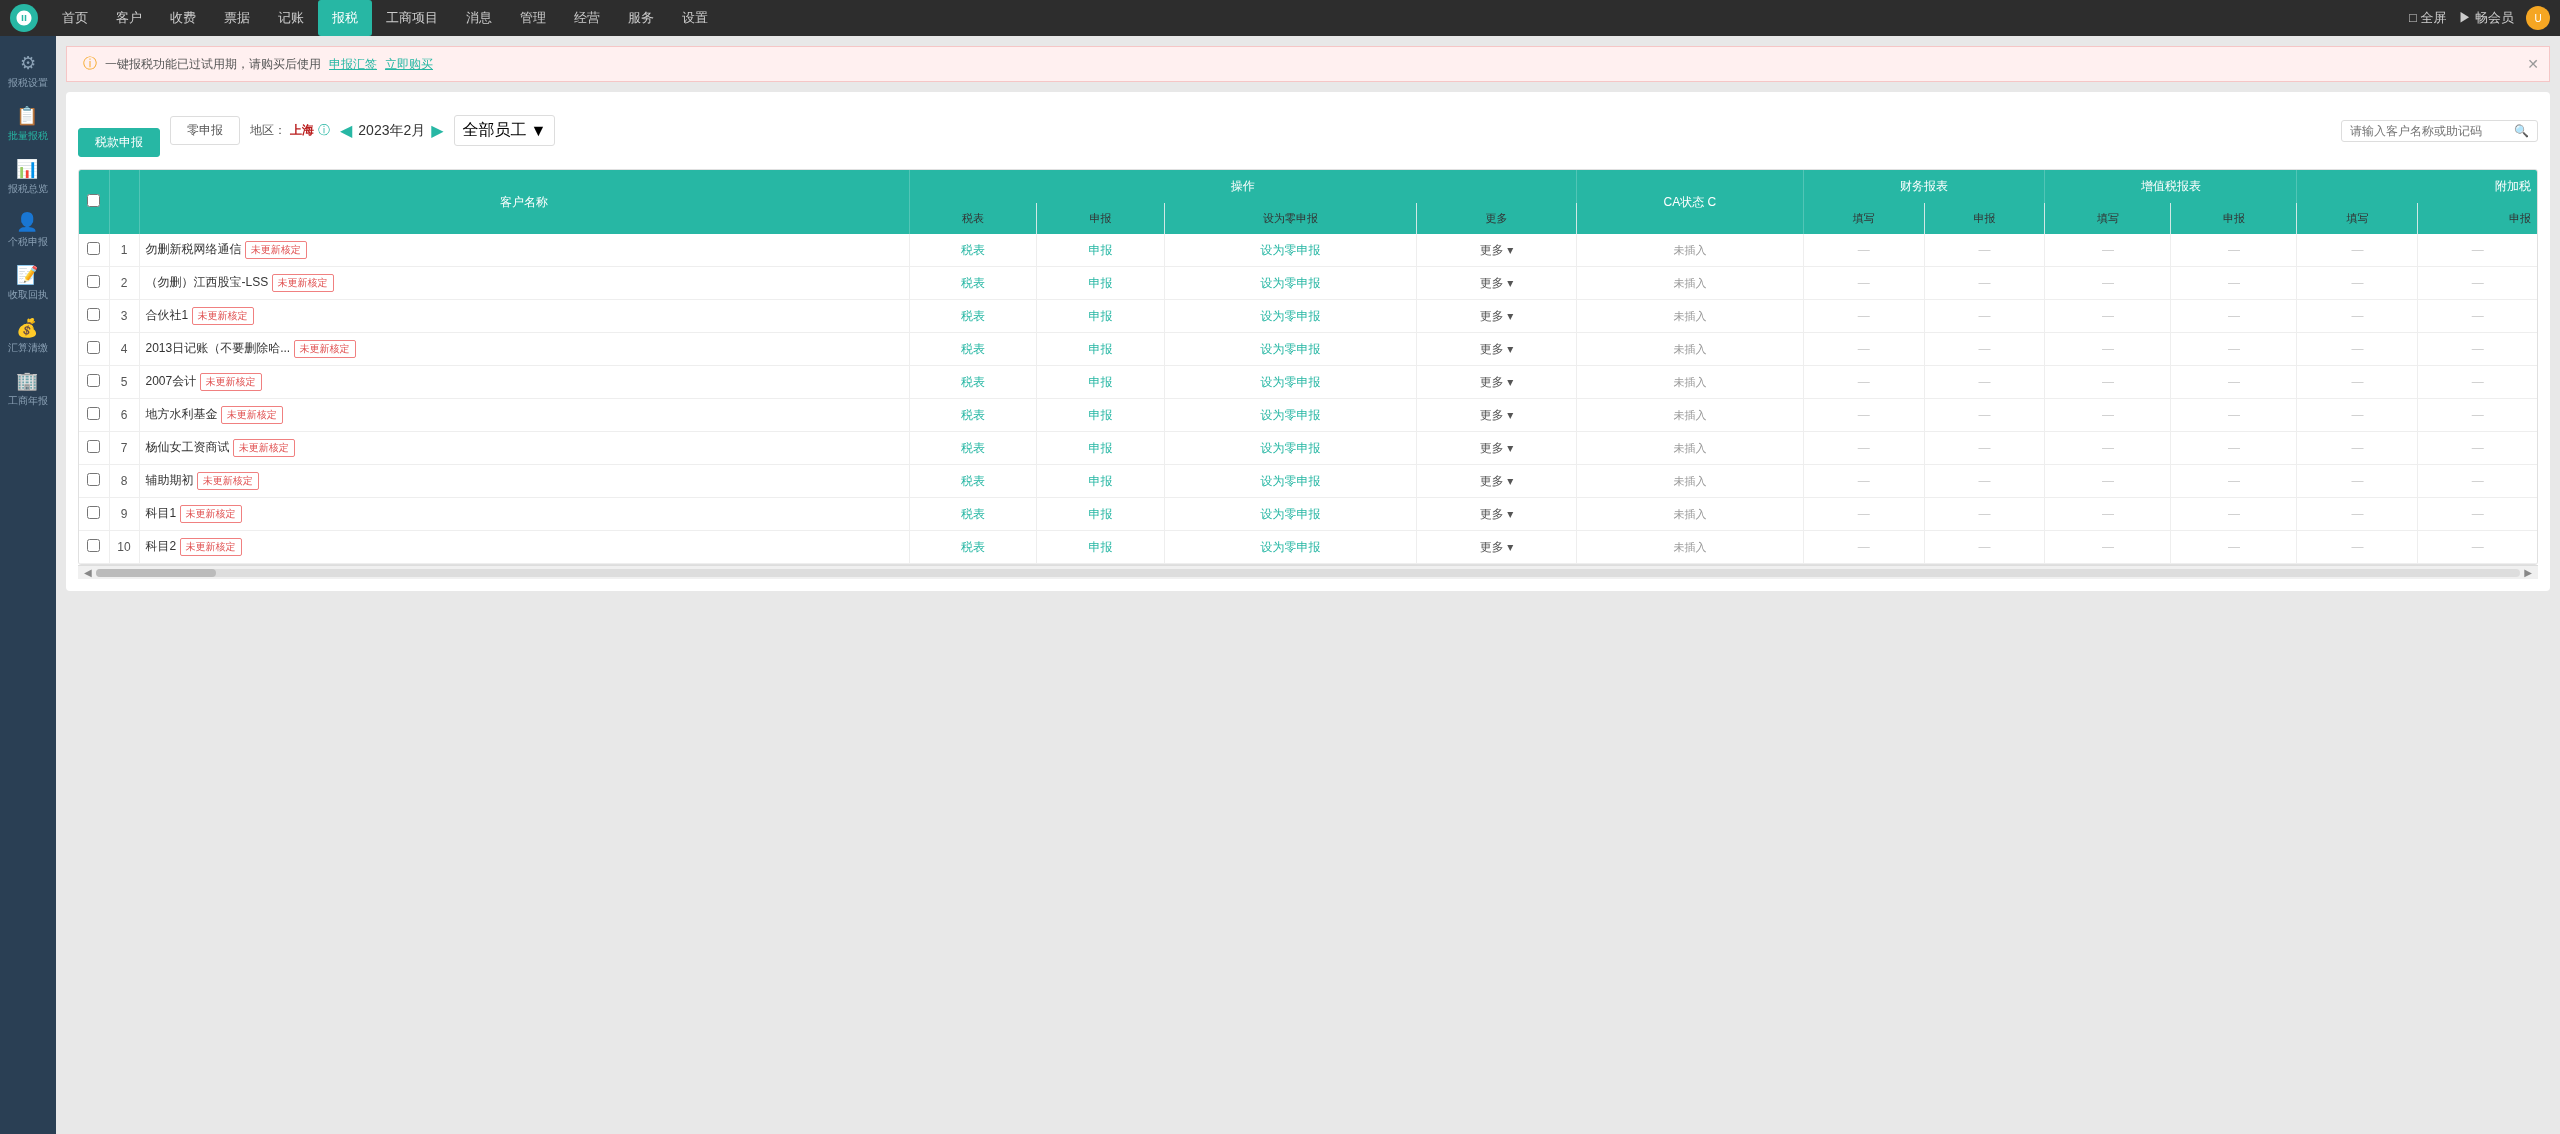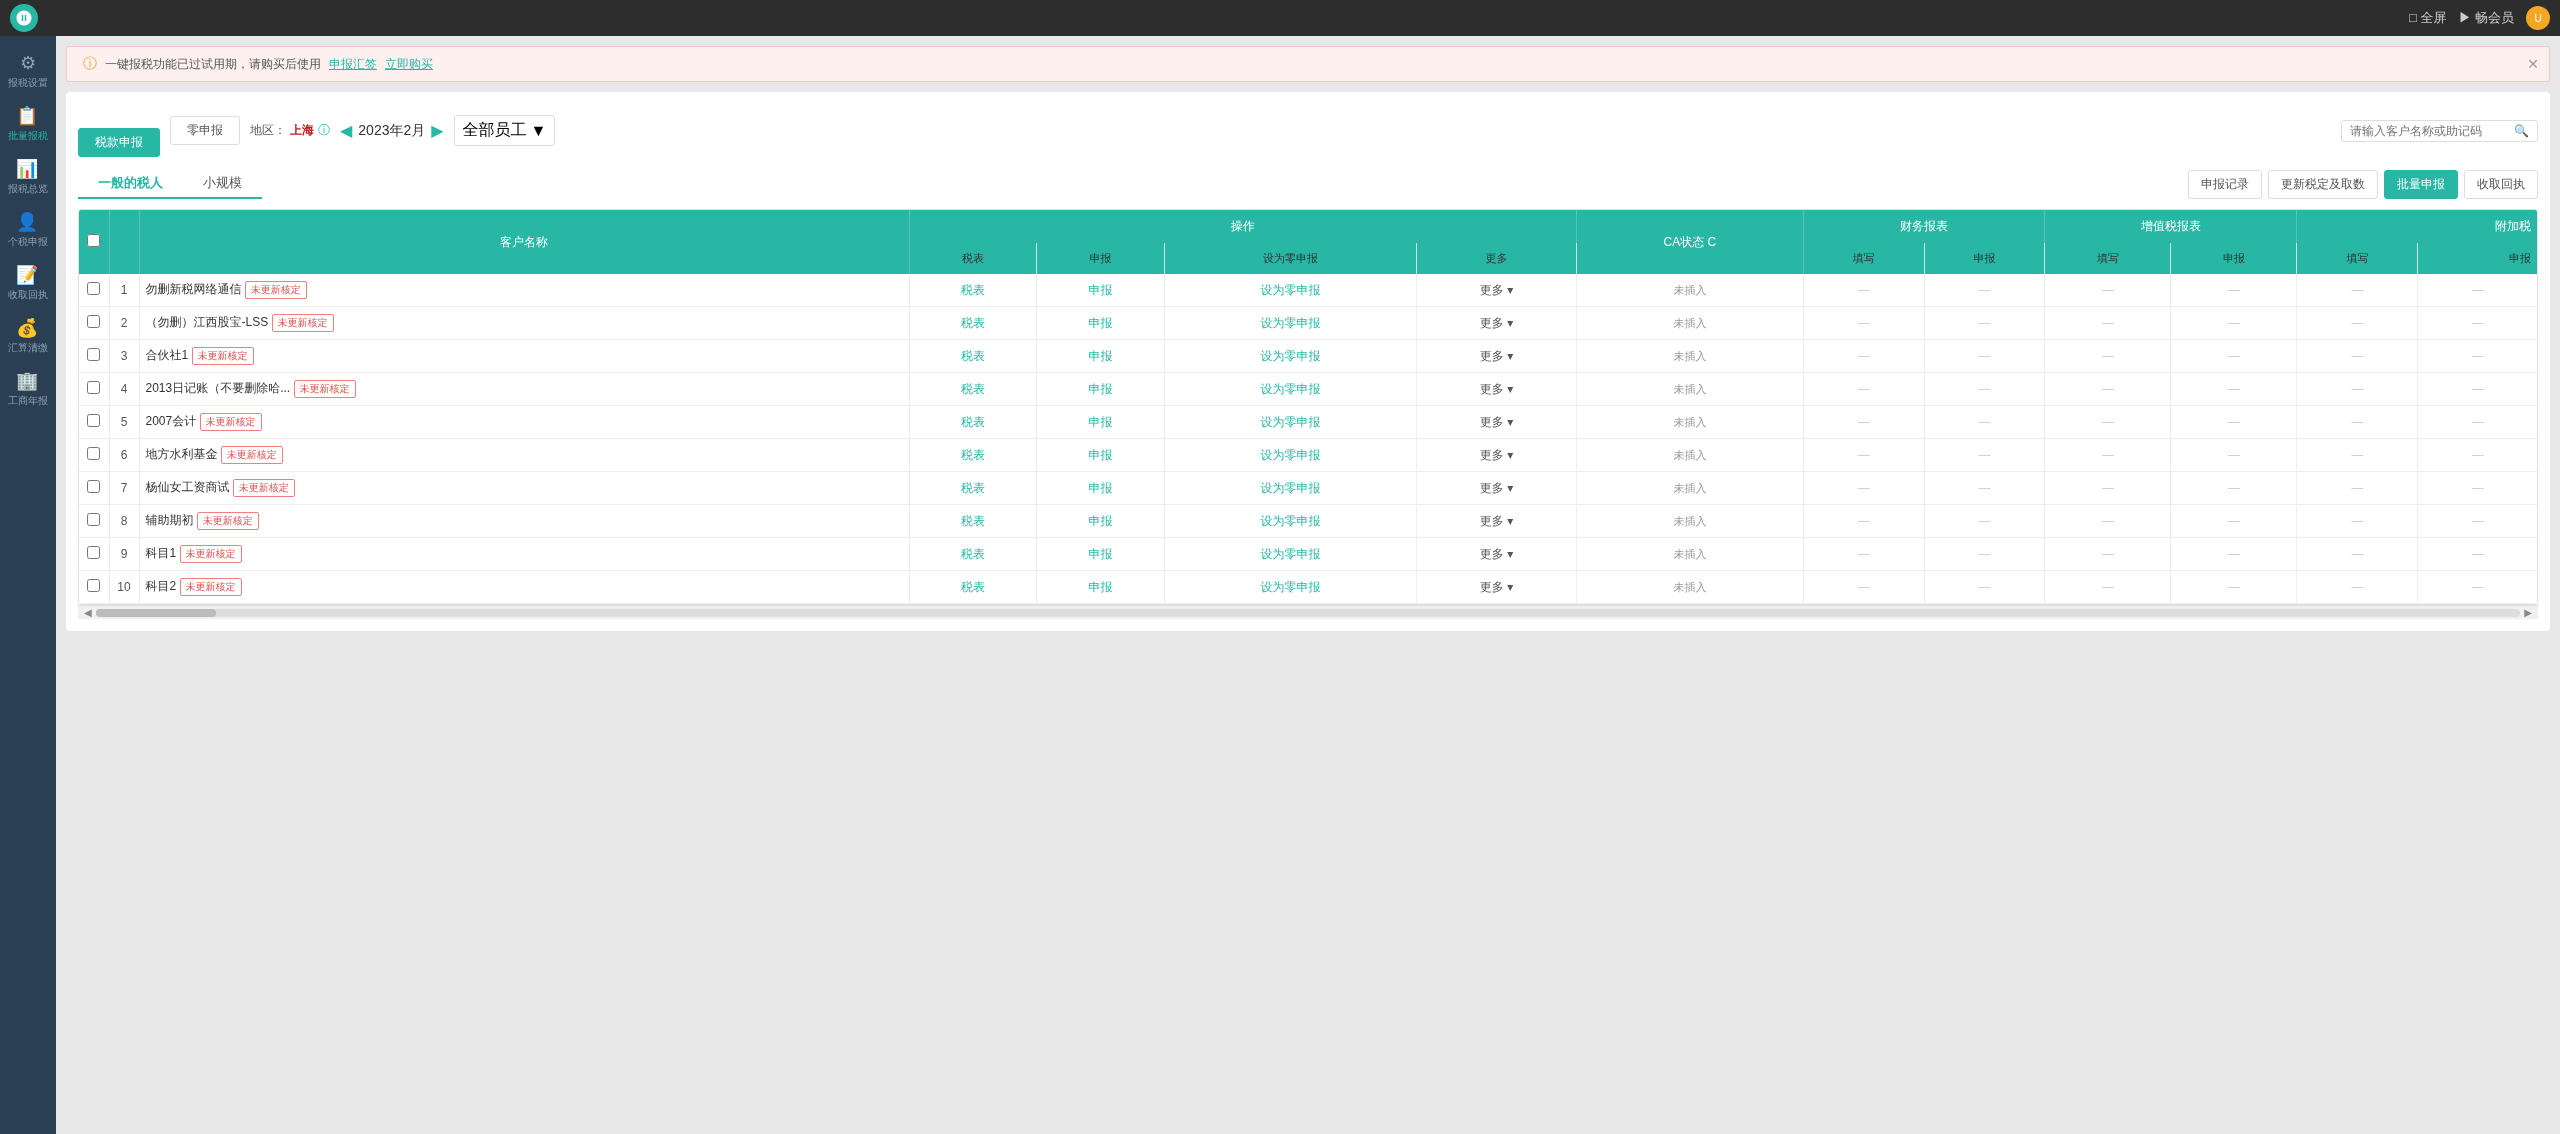--- a/index.html
+++ b/index.html
@@ -95,20 +95,34 @@
     .scroll-arrow { color: #888; cursor: pointer; padding: 0 4px; font-size: 10px; }
   </style>
 </head>
 <body>
 
 <div class="top-nav">
   <div class="top-nav-logo">
     <svg viewBox="0 0 24 24" fill="white">
         <path d="M12 2C6.48 2 2 6.48 2 12s4.48 10 10 10 10-4.48 10-10S17.52 2 12 2zm-1 14H9V8h2v8zm4 0h-2V8h2v8z"></path>
       </svg>
+  </div>
+  <div class="top-nav-items">
+    <div class="top-nav-item">首页</div>
+    <div class="top-nav-item">客户</div>
+    <div class="top-nav-item">收费</div>
+    <div class="top-nav-item">票据</div>
+    <div class="top-nav-item">记账</div>
+    <div class="top-nav-item active">报税</div>
+    <div class="top-nav-item">工商项目</div>
+    <div class="top-nav-item">消息</div>
+    <div class="top-nav-item">管理</div>
+    <div class="top-nav-item">经营</div>
+    <div class="top-nav-item">服务</div>
+    <div class="top-nav-item">设置</div>
   </div>
   <div class="top-nav-right">
     <span>□ <span>全屏</span></span>
     <span>▶ <span>畅会员</span></span>
     <span style="width:24px;height:24px;background:#f5a623;border-radius:50%;display:inline-flex;align-items:center;justify-content:center;color:#fff;font-size:10px;">U</span>
   </div>
 </div>
 
 <div class="main-layout">
 
@@ -171,32 +185,20 @@
         <div class="staff-selector">
           <span>全部员工</span>
           <span>▼</span>
         </div>
         <div class="search-box">
           <input type="text" placeholder="请输入客户名称或助记码" style="">
           <span class="search-icon">🔍</span>
         </div>
       </div>
 
-      <div class="sub-tabs-row">
-        <div class="sub-tabs">
-          <div class="sub-tab active">一般的税人</div>
-          <div class="sub-tab">小规模</div>
-        </div>
-        <div class="action-btns">
-          <button class="action-btn">申报记录</button>
-          <button class="action-btn">更新税定及取数</button>
-          <button class="action-btn primary">批量申报</button>
-          <button class="action-btn">收取回执</button>
-        </div>
-      </div>
 
       <div class="table-wrap">
         <table>
           <thead>
             <tr>
               <th class="th-check" rowspan="2"><input type="checkbox" style=""></th>
               <th rowspan="2" style="width:30px;"></th>
               <th class="col-name" rowspan="2">客户名称</th>
               <th colspan="4">操作</th>
               <th rowspan="2">CA状态 C</th>

